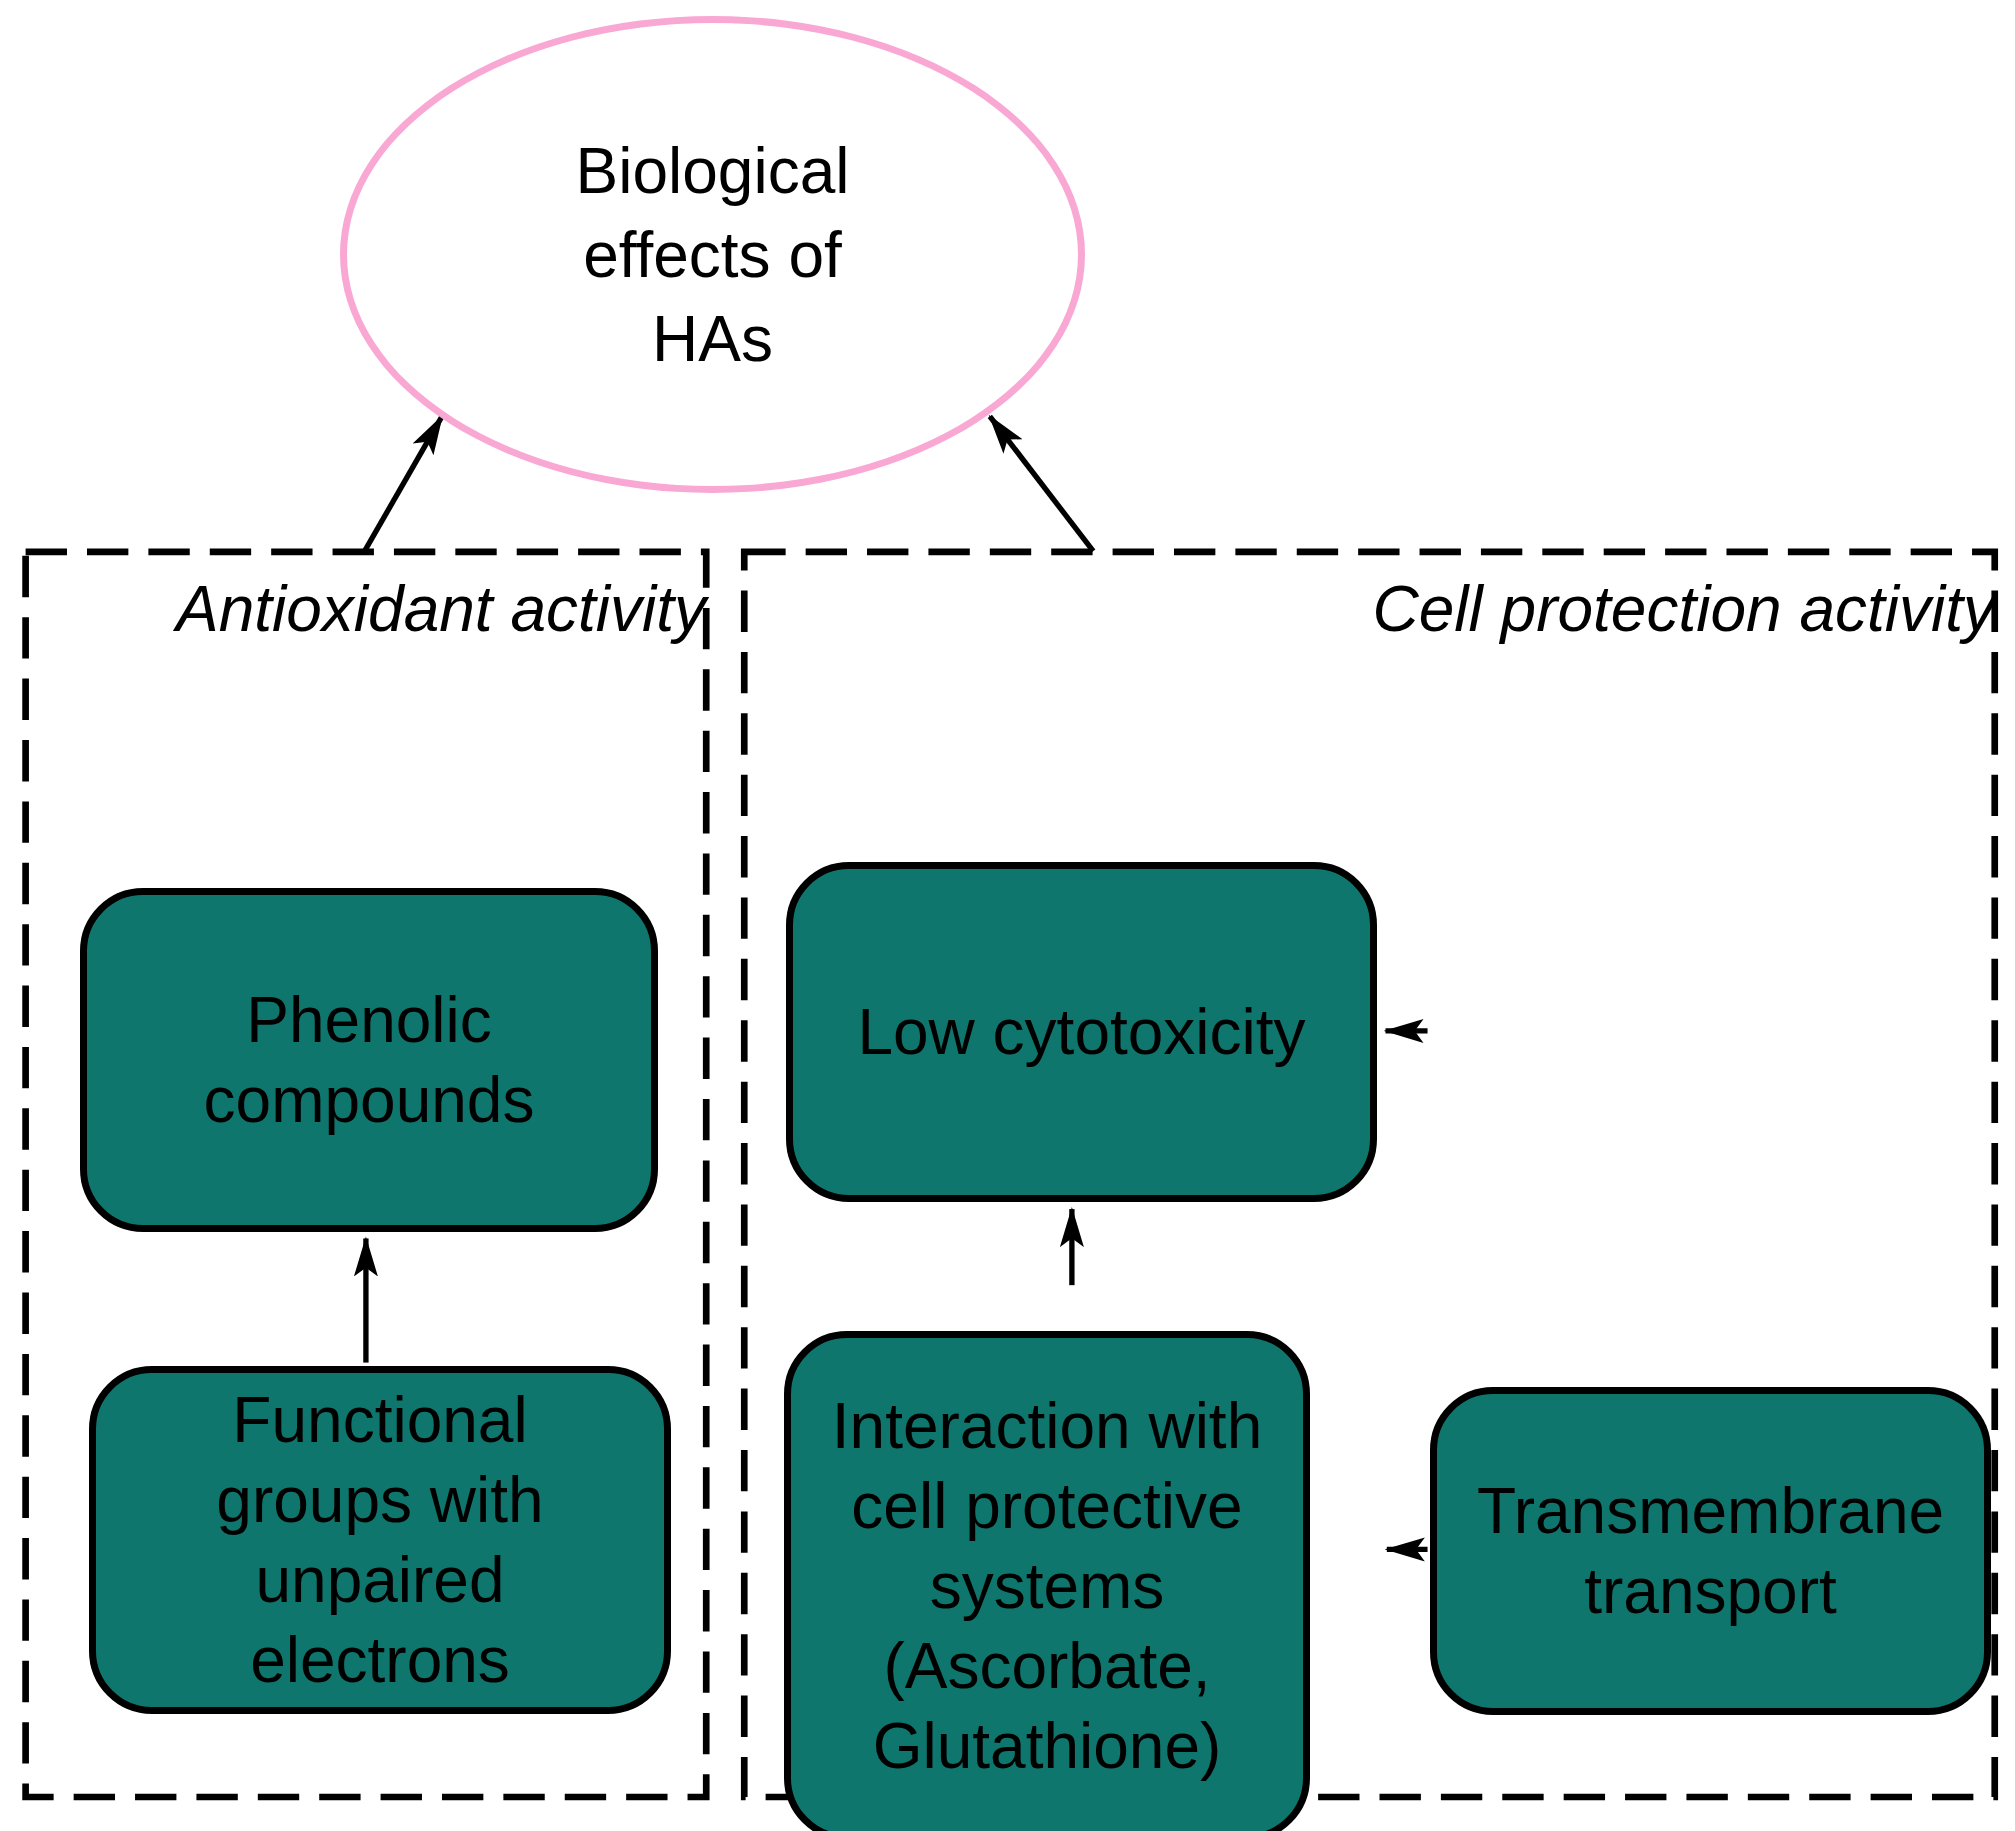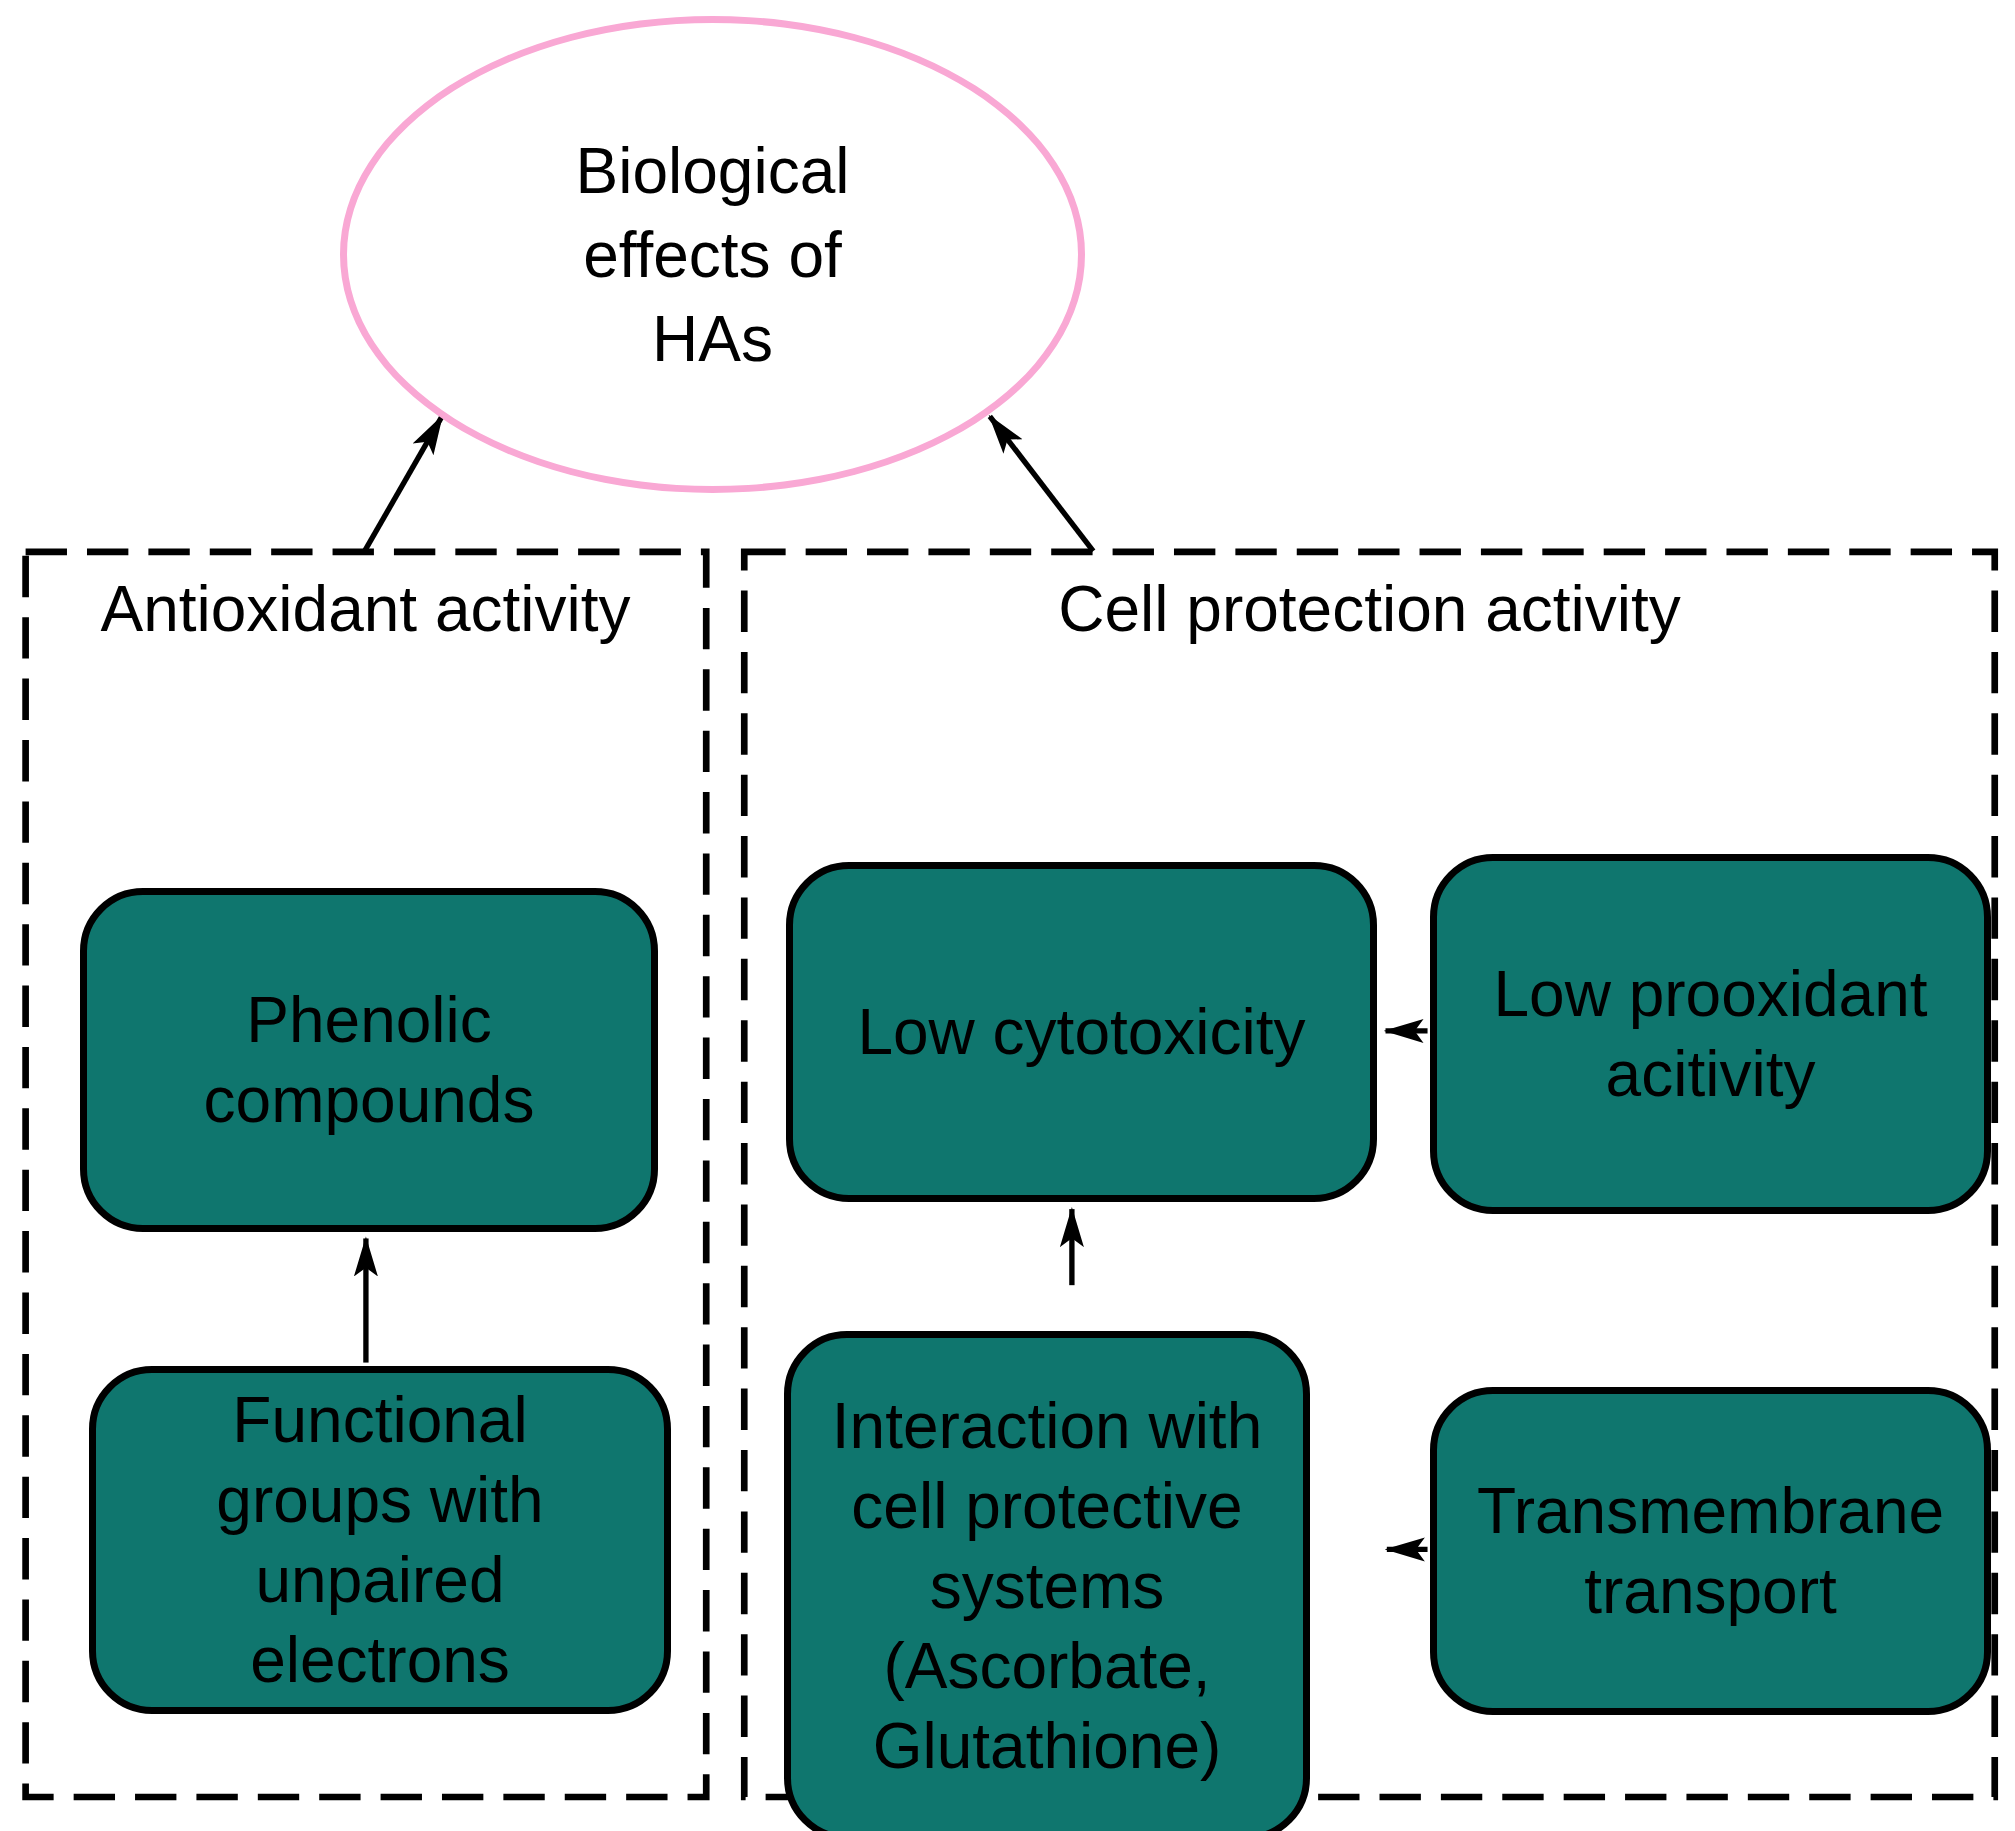--- a/index.html
+++ b/index.html
@@ -35,24 +35,25 @@
     display: flex;
     align-items: center;
     justify-content: center;
     text-align: center;
     font-size: 64px;
     line-height: 84px;
     white-space: pre-line;
   }
   .group-title {
     position: absolute;
-    text-align: center;
+    text-align: right;
     font-size: 64px;
     line-height: 80px;
     white-space: pre-line;
+    font-style: italic;
   }
   .title-antioxidant {
     left: 25px;
     top: 569px;
     width: 681px;
   }
   .title-cell-protection {
     left: 744px;
     top: 569px;
     width: 1251px;
@@ -117,24 +118,20 @@
   <div class="node node-functional">
     <span>Functional
 groups with
 unpaired
 electrons</span>
   </div>
 
   <div class="node node-low-cyto">
     <span>Low cytotoxicity</span>
   </div>
-  <div class="node node-low-proox">
-    <span>Low prooxidant
-acitivity</span>
-  </div>
   <div class="node node-interaction">
     <span>Interaction with
 cell protective
 systems
 (Ascorbate,
 Glutathione)</span>
   </div>
   <div class="node node-transmembrane">
     <span>Transmembrane
 transport</span>

